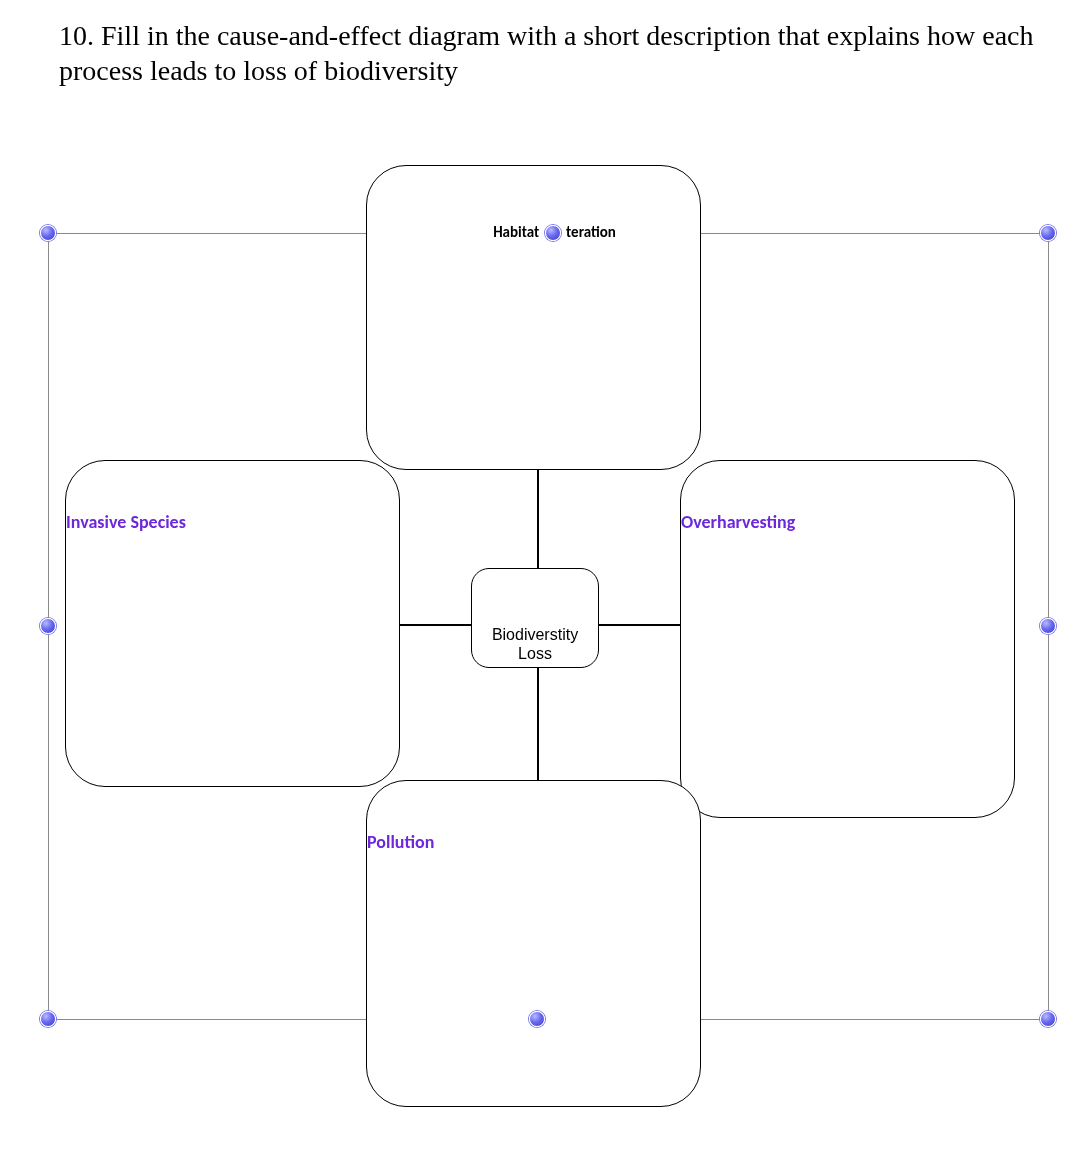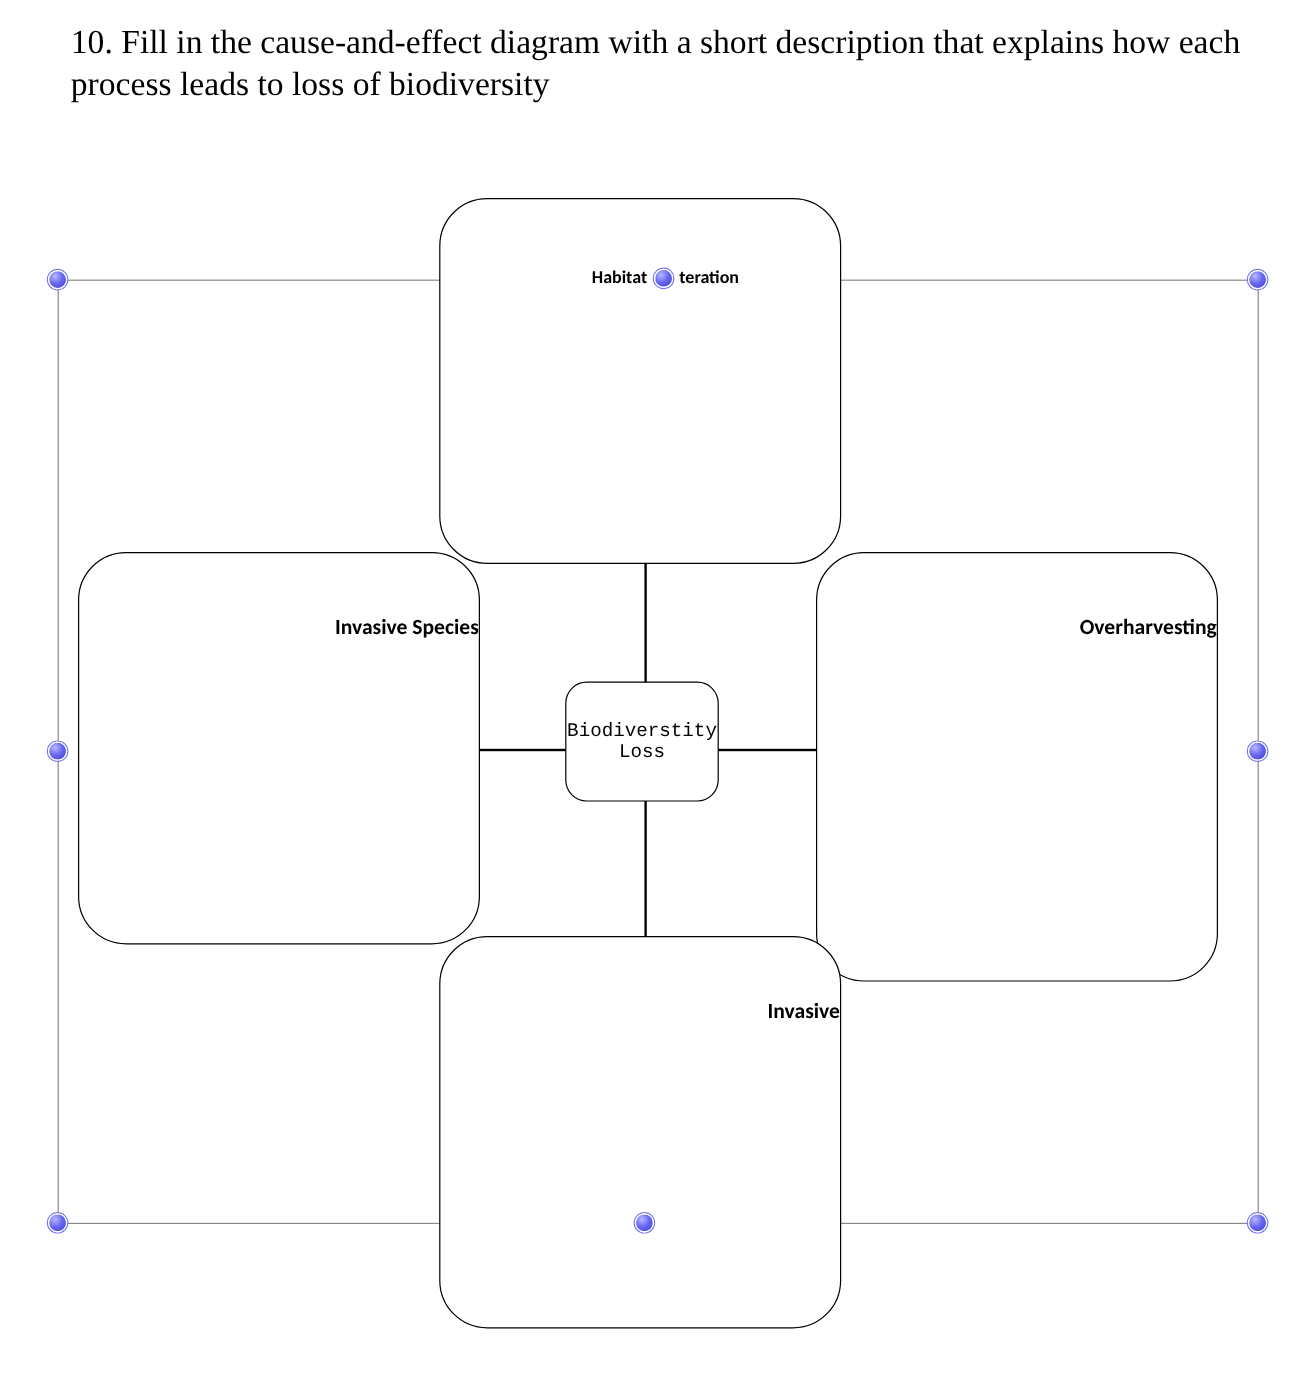--- a/index.html
+++ b/index.html
@@ -32,37 +32,37 @@
   .box {
     position: absolute;
     border: 1.5px solid #000;
     border-radius: 40px;
     background: #fff;
     box-sizing: border-box;
   }
   .box-label {
     position: absolute;
     width: 100%;
-    text-align: right;
+    text-align: left;
     font-family: Calibri, Arial, sans-serif;
     font-weight: 700;
     font-size: 18px;
-    color: #000000;
+    color: #6d28d9;
   }
   .center-box {
     position: absolute;
     border: 1.5px solid #000;
     border-radius: 18px;
     background: #fff;
     box-sizing: border-box;
     display: flex;
-    align-items: center;
+    align-items: flex-end;
     justify-content: center;
     text-align: center;
-    font-family: Liberation Mono, monospace;
+    font-family: Liberation Sans, sans-serif;
     font-size: 16px;
     line-height: 1.15;
     padding: 4px;
   }
   .connector {
     position: absolute;
     background: #000;
   }
   .sel-line {
     position: absolute;
@@ -116,21 +116,21 @@
 
   <div class="box" style="left:65px; top:460px; width:335px; height:327px;">
     <div class="box-label" style="top:50px;">Invasive Species</div>
   </div>
 
   <div class="box" style="left:680px; top:460px; width:335px; height:358px;">
     <div class="box-label" style="top:50px;">Overharvesting</div>
   </div>
 
   <div class="box" style="left:366px; top:780px; width:335px; height:327px;">
-    <div class="box-label" style="top:50px;">Invasive</div>
+    <div class="box-label" style="top:50px;">Pollution</div>
   </div>
 
   <div class="center-box" style="left:471px; top:568px; width:128px; height:100px;">
     <span>Biodiverstity Loss</span>
   </div>
 
   <div class="sel-handle" style="left:40px; top:225px;"></div>
   <div class="sel-handle" style="left:1040px; top:225px;"></div>
   <div class="sel-handle" style="left:40px; top:1011px;"></div>
   <div class="sel-handle" style="left:1040px; top:1011px;"></div>

